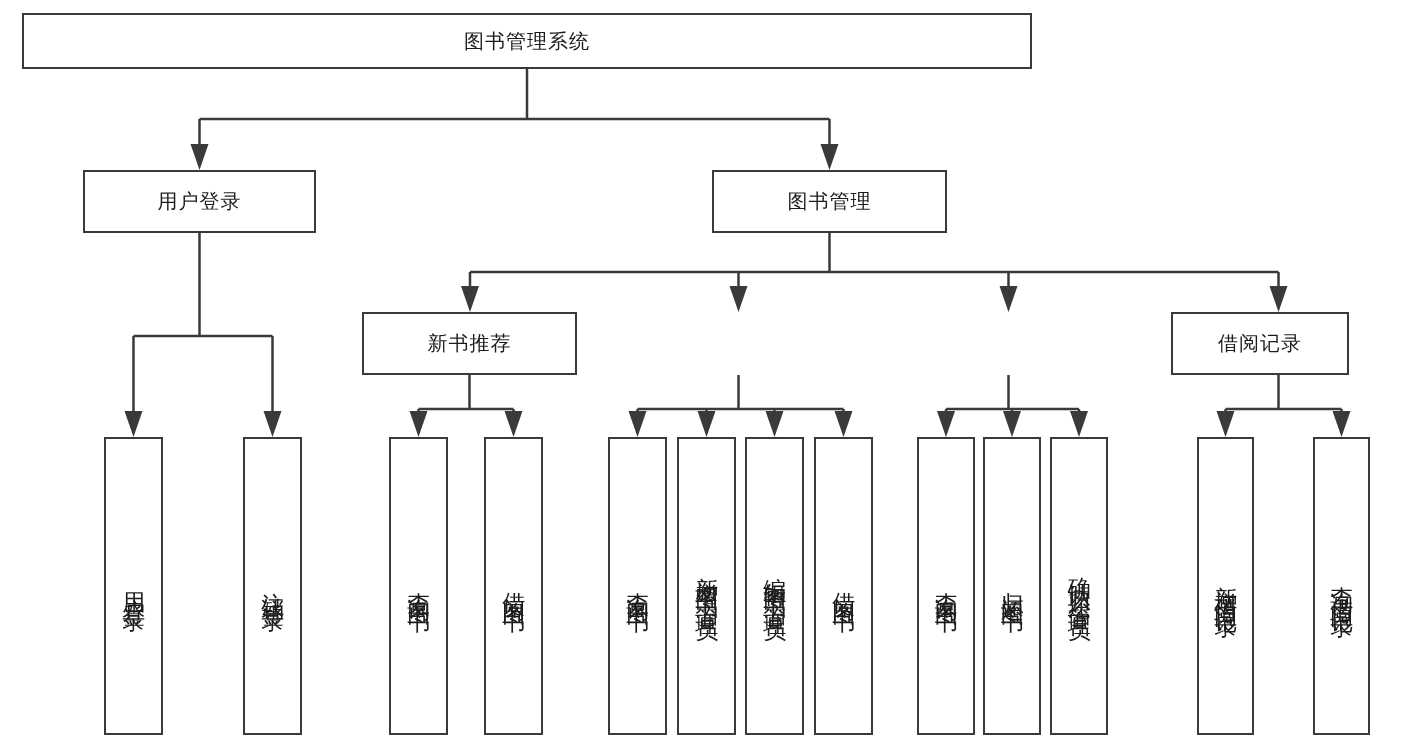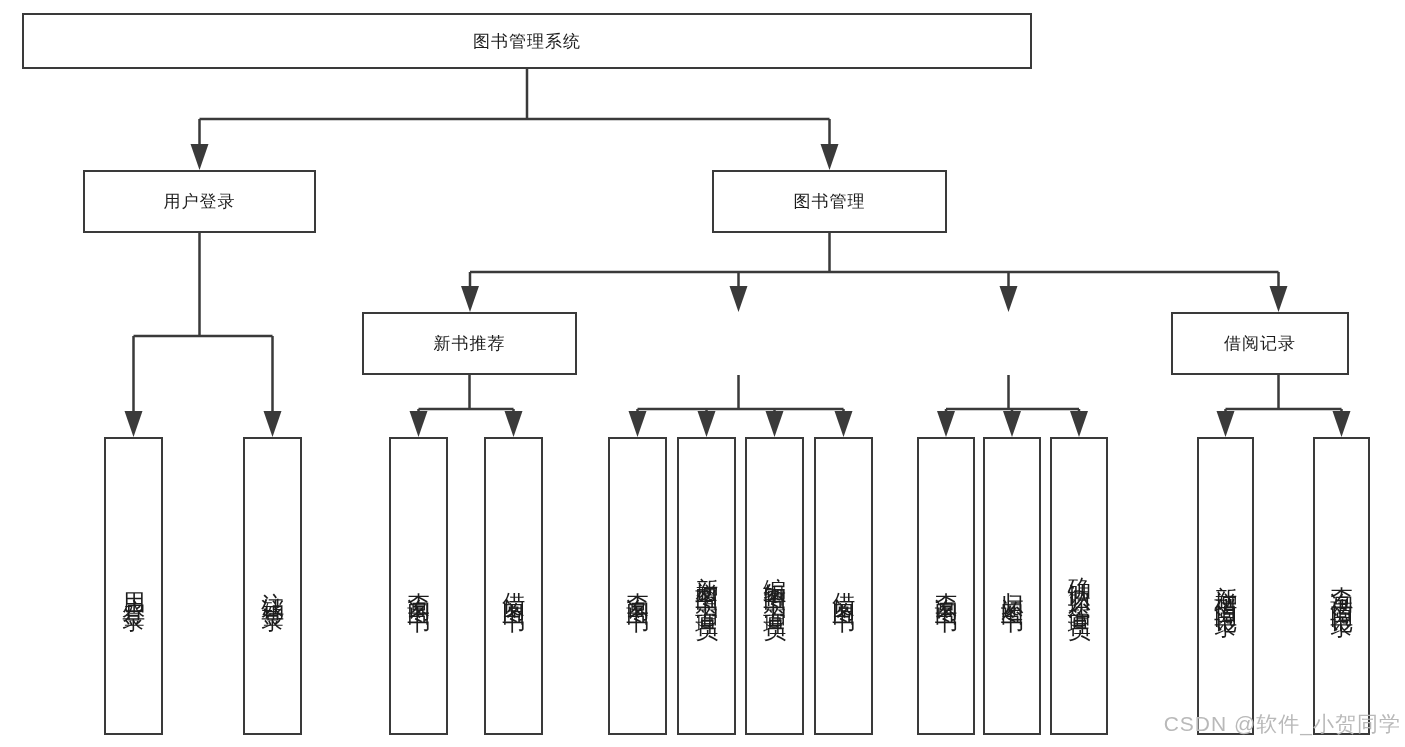--- a/index.html
+++ b/index.html
@@ -6,21 +6,21 @@
   .canvas{
     position:relative;width:1405px;height:747px;background:#ffffff;
     font-family:"Liberation Sans",sans-serif;overflow:hidden;
   }
   svg.connectors{position:absolute;left:0;top:0;z-index:0;}
   .node{
     position:absolute;box-sizing:border-box;background:#ffffff;
     border:2.5px solid #3a3a3a;color:#1c1c1c;z-index:1;
     display:flex;align-items:center;justify-content:center;
   }
-  .h{font-size:17px;letter-spacing:1px;align-items:center;}
+  .h{font-size:20px;letter-spacing:1px;align-items:center;}
   .v{
     writing-mode:vertical-lr;text-orientation:mixed;
     font-size:23px;letter-spacing:6px;line-height:1.2;
   }
   .watermark{
     position:absolute;right:4px;top:710px;z-index:2;
     font-size:21px;color:#b9b9b9;letter-spacing:1px;white-space:nowrap;
   }
 </style>
 </head>
@@ -116,15 +116,14 @@
     <span>确认归还（管理员）</span>
   </div>
 
   <div class="node v" style="left:1197px;top:437px;width:57px;height:298px">
     <span>新增借阅记录</span>
   </div>
   <div class="node v" style="left:1313px;top:437px;width:57px;height:298px">
     <span>查询借阅记录</span>
   </div>
 
-  <div class="watermark">CSDN @软件_小贺同学</div>
 
 </div>
 
 </body></html>

